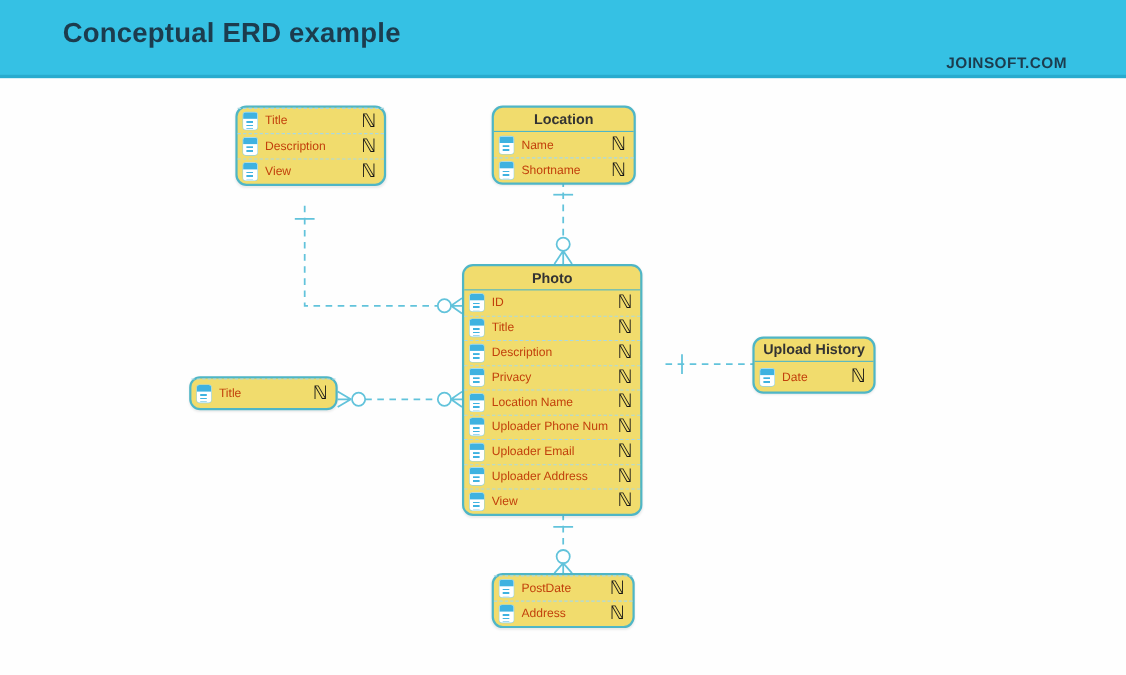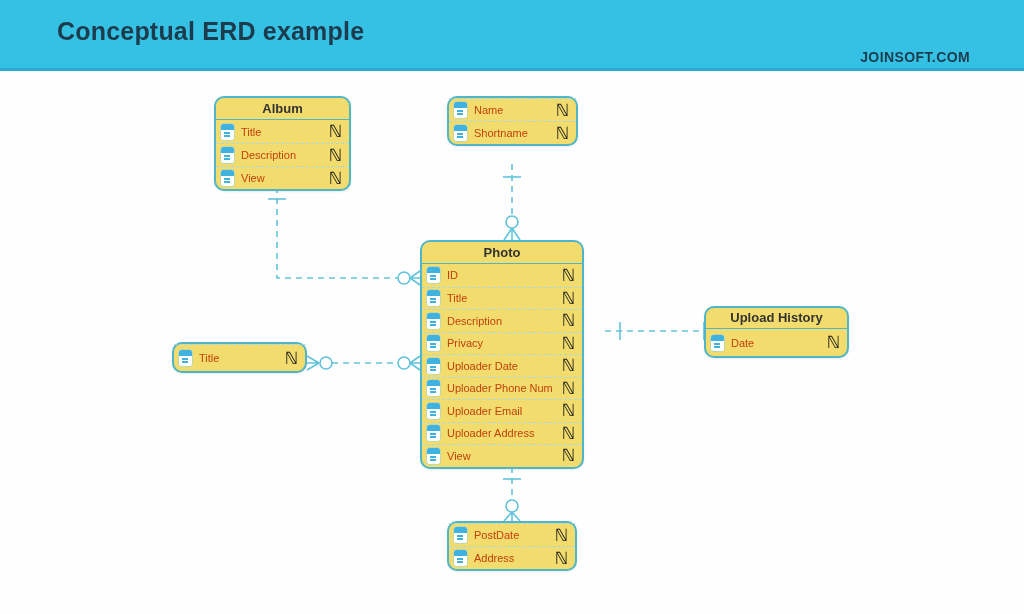--- a/index.html
+++ b/index.html
@@ -75,39 +75,39 @@
     </g>
     <g>
       <path class="dash" d="M512,467 V500"></path>
       <line class="solid" x1="503" y1="479" x2="521" y2="479"></line>
       <circle class="circ" cx="512" cy="506" r="6"></circle>
       <path class="solid" d="M512,512 L504,521 M512,512 L512,521 M512,512 L520,521"></path>
     </g>
   </svg>
 
   <div class="entity" style="left:214px;top:96px;width:137px;--hh:21px;--rh:23px;">
-    <div class="ehead">Album</div>
     <div class="erow">
       <span class="aicon"></span>
       <span class="alabel">Title</span>
       <span class="atype">ℕ</span>
     </div>
     <div class="erow">
       <span class="aicon"></span>
       <span class="alabel">Description</span>
       <span class="atype">ℕ</span>
     </div>
     <div class="erow">
       <span class="aicon"></span>
       <span class="alabel">View</span>
       <span class="atype">ℕ</span>
     </div>
   </div>
 
   <div class="entity" style="left:447px;top:96px;width:131px;--hh:21px;--rh:23px;">
+    <div class="ehead">Location</div>
     <div class="erow">
       <span class="aicon"></span>
       <span class="alabel">Name</span>
       <span class="atype">ℕ</span>
     </div>
     <div class="erow">
       <span class="aicon"></span>
       <span class="alabel">Shortname</span>
       <span class="atype">ℕ</span>
     </div>
@@ -130,21 +130,21 @@
       <span class="alabel">Description</span>
       <span class="atype">ℕ</span>
     </div>
     <div class="erow">
       <span class="aicon"></span>
       <span class="alabel">Privacy</span>
       <span class="atype">ℕ</span>
     </div>
     <div class="erow">
       <span class="aicon"></span>
-      <span class="alabel">Uploader Date</span>
+      <span class="alabel">Location Name</span>
       <span class="atype">ℕ</span>
     </div>
     <div class="erow">
       <span class="aicon"></span>
       <span class="alabel">Uploader Phone Num</span>
       <span class="atype">ℕ</span>
     </div>
     <div class="erow">
       <span class="aicon"></span>
       <span class="alabel">Uploader Email</span>
@@ -163,21 +163,21 @@
   </div>
 
   <div class="entity" style="left:172px;top:342px;width:135px;--hh:20px;--rh:27px;">
     <div class="erow">
       <span class="aicon"></span>
       <span class="alabel">Title</span>
       <span class="atype">ℕ</span>
     </div>
   </div>
 
-  <div class="entity" style="left:704px;top:306px;width:145px;--hh:20px;--rh:27px;">
+  <div class="entity" style="left:684px;top:306px;width:112px;--hh:20px;--rh:27px;">
     <div class="ehead">Upload History</div>
     <div class="erow">
       <span class="aicon"></span>
       <span class="alabel">Date</span>
       <span class="atype">ℕ</span>
     </div>
   </div>
 
   <div class="entity" style="left:447px;top:521px;width:130px;--hh:21px;--rh:23px;">
     <div class="erow">

